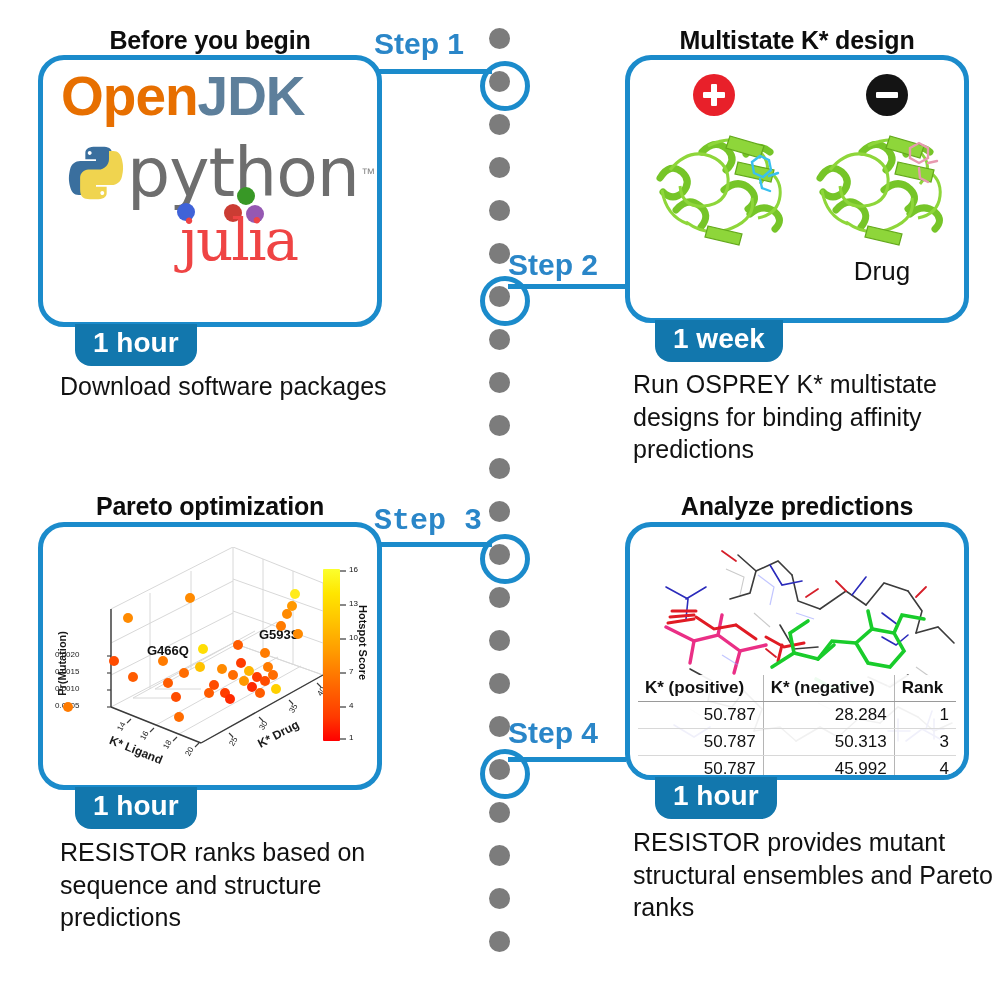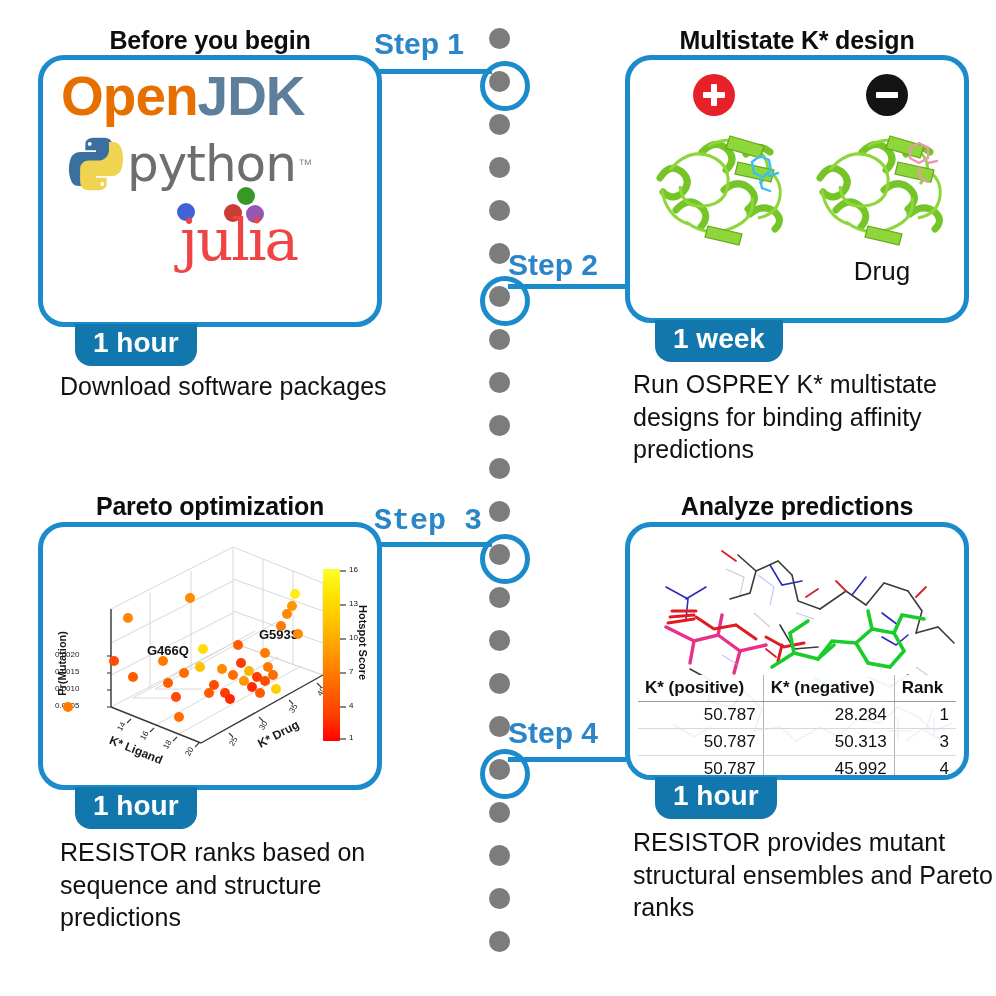--- a/index.html
+++ b/index.html
@@ -32,21 +32,21 @@
 
   
   .caption{position:absolute;font-size:25px;line-height:1.30;color:#111;}
 
   
   .jdk{position:absolute;font-size:55px;font-weight:bold;letter-spacing:-1px;}
   .jdk .o{color:#e76f00;}
   .jdk .d{color:#5d7f9b;}
 
   .pyrow{position:absolute;display:flex;align-items:center;}
-  .pytext{font-size:50px;color:#6e6e6e;letter-spacing:-1px;font-family:"DejaVu Sans",sans-serif;}
+  .pytext{font-size:68px;color:#6e6e6e;letter-spacing:-1px;font-family:"DejaVu Sans",sans-serif;}
   .tm{font-size:14px;color:#8a8a8a;vertical-align:super;margin-left:2px;}
 
   .julia-wrap{position:absolute;}
   .julia-text{font-size:58px;font-weight:normal;color:#ef4444;font-family:"DejaVu Serif",serif;letter-spacing:-2px;}
   .jdot{position:absolute;border-radius:50%;}
 
   .osprey{position:absolute;font-size:48px;color:#22b24c;letter-spacing:1px;
           font-family:"DejaVu Sans",sans-serif;}
 
   

